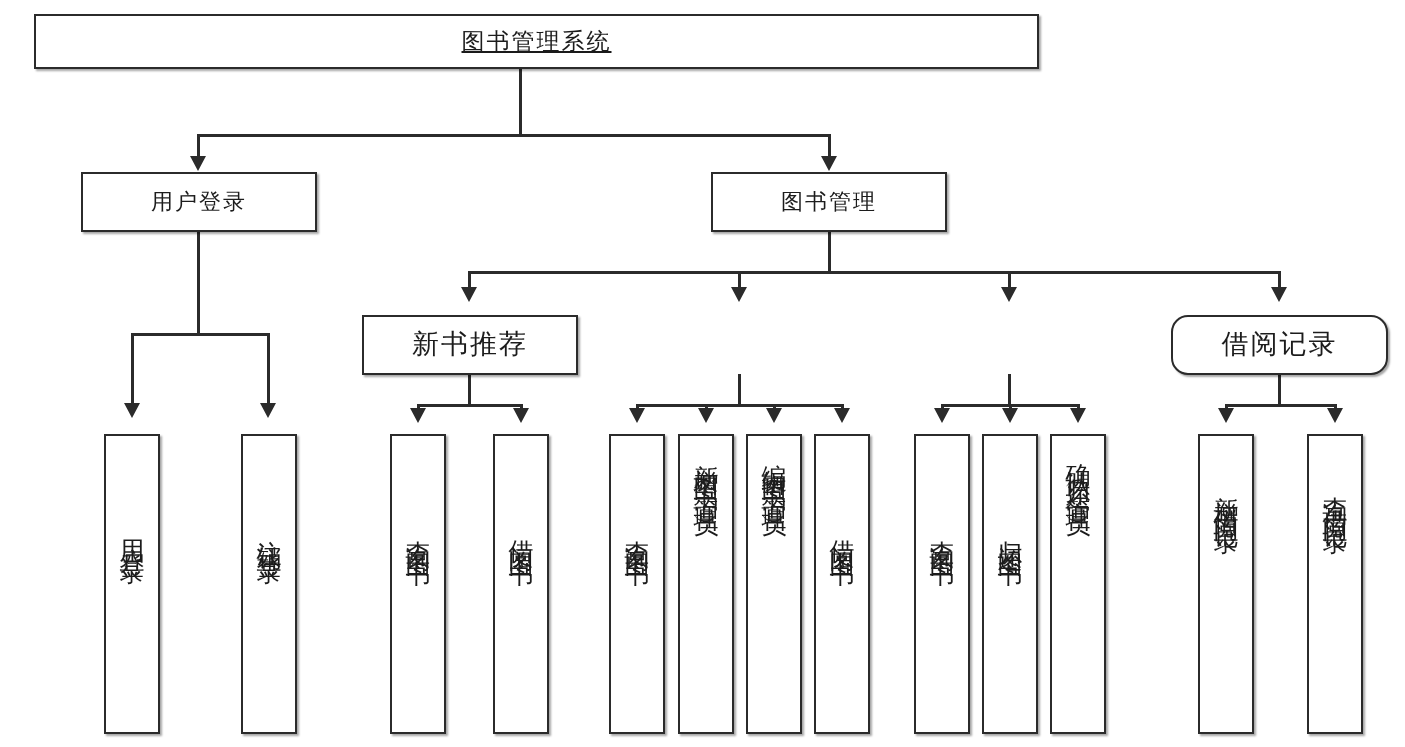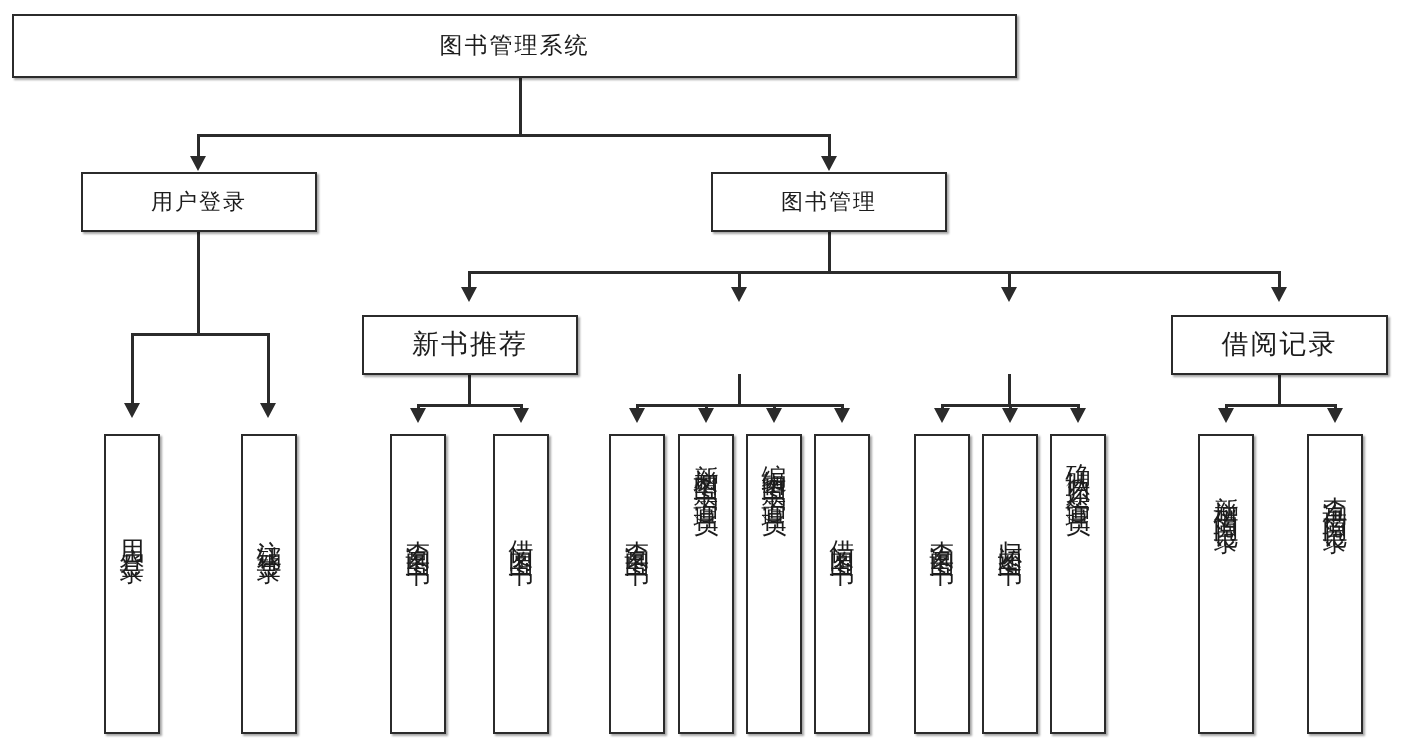--- a/index.html
+++ b/index.html
@@ -139,35 +139,35 @@
   <div class="edge v" style="left:1077px;top:404px;height:6px;"></div>
   <div class="arrow" style="left:1070px;top:408px;"></div>
 
   <div class="edge v" style="left:1278px;top:374px;height:32px;"></div>
   <div class="edge h" style="left:1225px;top:404px;width:109px;"></div>
   <div class="edge v" style="left:1225px;top:404px;height:6px;"></div>
   <div class="arrow" style="left:1218px;top:408px;"></div>
   <div class="edge v" style="left:1334px;top:404px;height:6px;"></div>
   <div class="arrow" style="left:1327px;top:408px;"></div>
 
-  <div class="node root" style="left:12px;top:14px;width:1005px;height:64px;">
+  <div class="node root" style="left:34px;top:14px;width:1005px;height:55px;text-decoration:underline;">
     <span class="lbl">图书管理系统</span>
   </div>
 
   <div class="node h2" style="left:81px;top:172px;width:236px;height:60px;">
     <span class="lbl">用户登录</span>
   </div>
   <div class="node h2" style="left:711px;top:172px;width:236px;height:60px;">
     <span class="lbl">图书管理</span>
   </div>
 
   <div class="node h3" style="left:362px;top:315px;width:216px;height:60px;">
     <span class="lbl">新书推荐</span>
   </div>
-  <div class="node h3" style="left:1171px;top:315px;width:217px;height:60px;">
+  <div class="node h3" style="left:1171px;top:315px;width:217px;height:60px;border-radius:17px;">
     <span class="lbl">借阅记录</span>
   </div>
 
   <div class="node leaf" style="left:104px;top:434px;width:56px;height:300px;padding-top:84px;">
     <span class="lbl">用户登录</span>
   </div>
   <div class="node leaf" style="left:241px;top:434px;width:56px;height:300px;padding-top:84px;">
     <span class="lbl">注销登录</span>
   </div>
 

